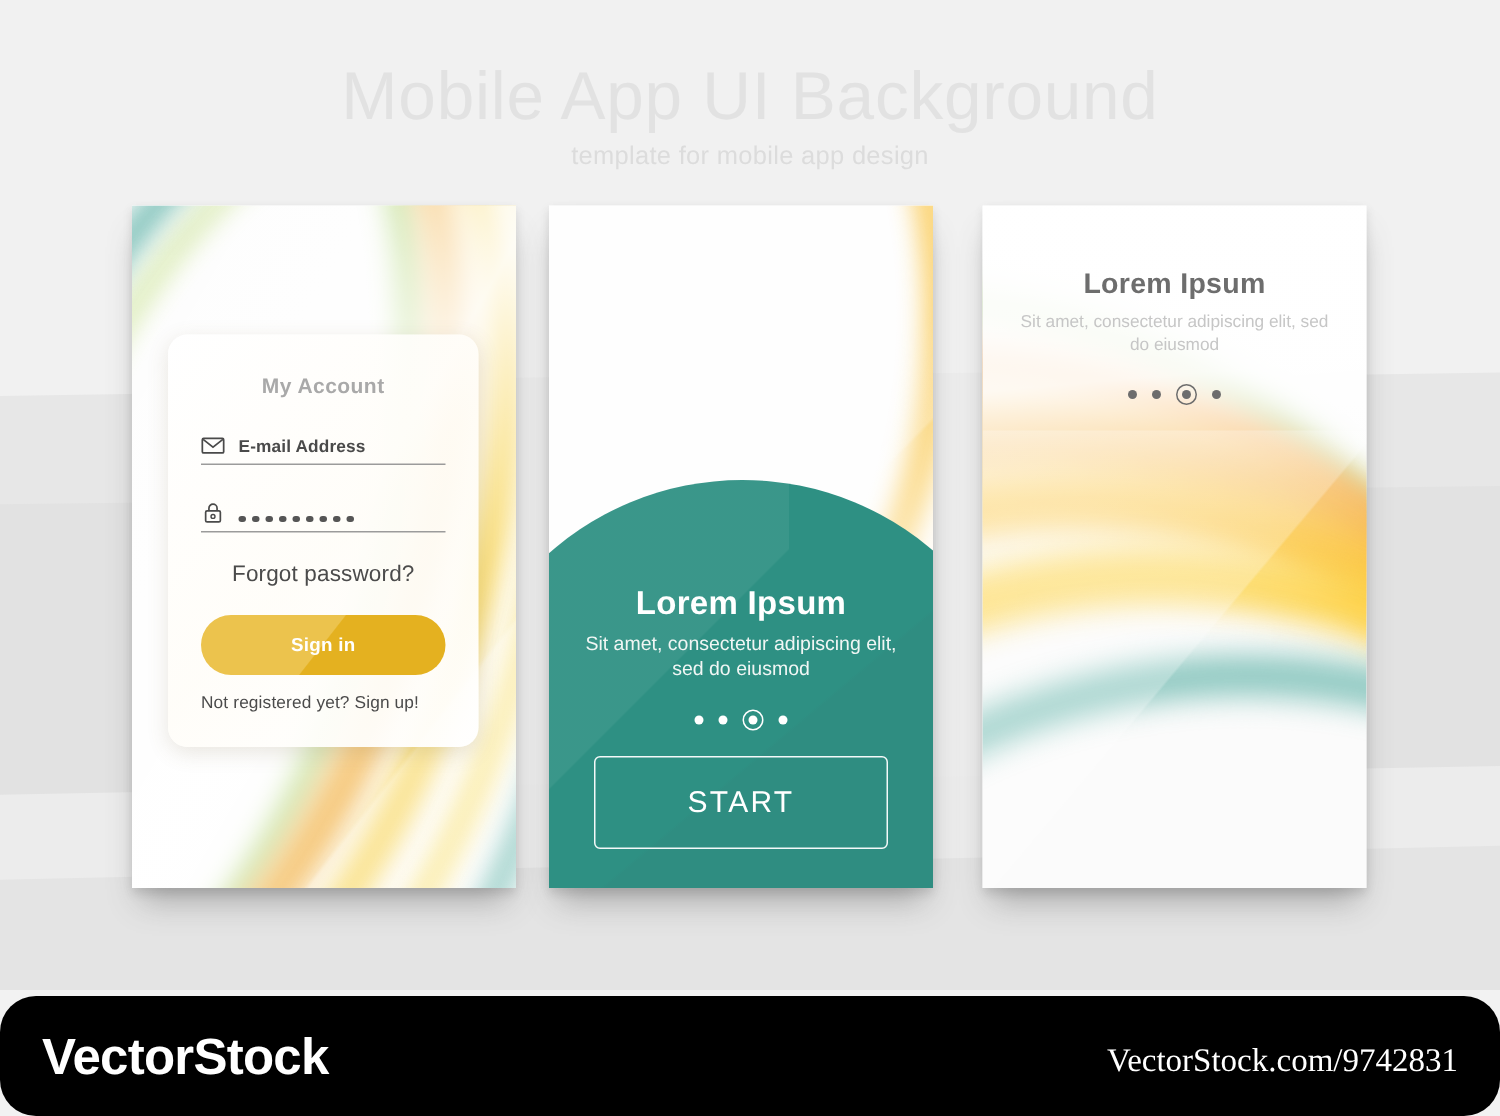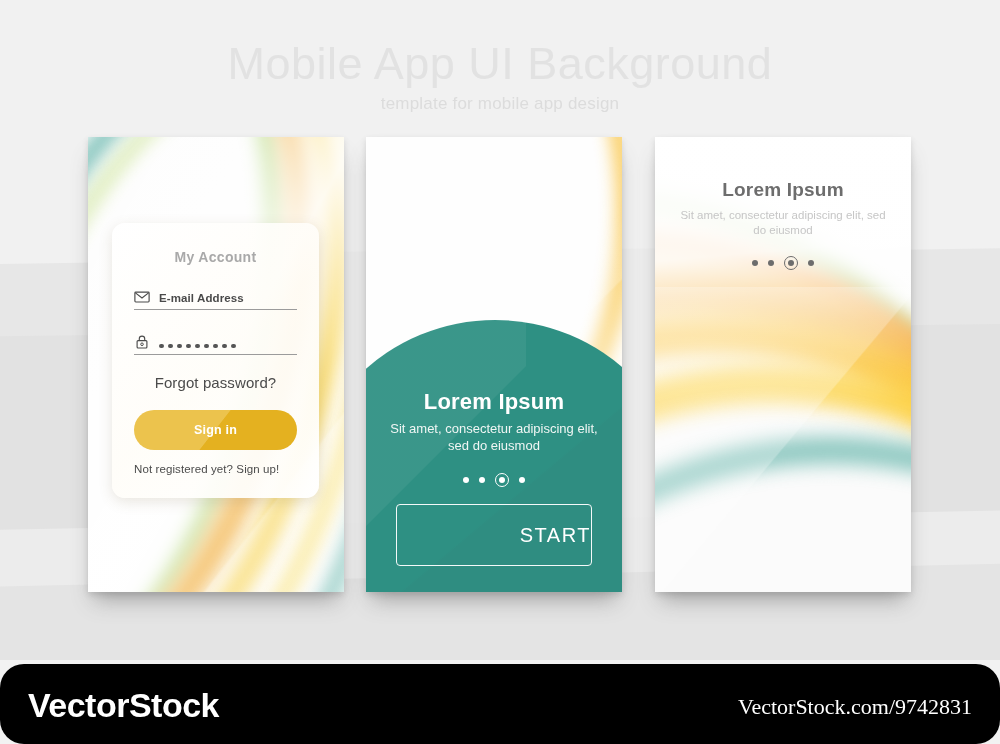--- a/index.html
+++ b/index.html
@@ -158,21 +158,21 @@
   .light .d { background:#fff; }
   .light .ring { border:1.6px solid #fff; }
   .light .ring i { background:#fff; }
   .dark .d { background:#6d6d6d; }
   .dark .ring { border:1.6px solid #6d6d6d; }
   .dark .ring i { background:#6d6d6d; }
   .start-btn {
     position:absolute; left:30px; top:367px; width:196px; height:62px;
     border:1.6px solid rgba(255,255,255,.95); border-radius:4px;
     background:transparent; color:#fff; font-size:20px; font-family:inherit;
-    letter-spacing:1.5px; cursor:pointer; font-weight:400;text-align:right;
+    letter-spacing:1.5px; cursor:pointer; font-weight:400;
   }
 
   
   .s3 { background:#fbfbfb; }
   .s3 .rib { position:absolute; border-radius:50%; filter:blur(10px); }
   .s3 .w1 { left:-420px; top:120px; width:880px; height:900px;
             border:60px solid #f5a623; transform:rotate(-8deg); opacity:.95; }
   .s3 .w2 { left:-380px; top:172px; width:880px; height:900px;
             border:44px solid #fbc02d; transform:rotate(-8deg); opacity:.95; }
   .s3 .w3 { left:-470px; top:90px;  width:900px; height:930px;

